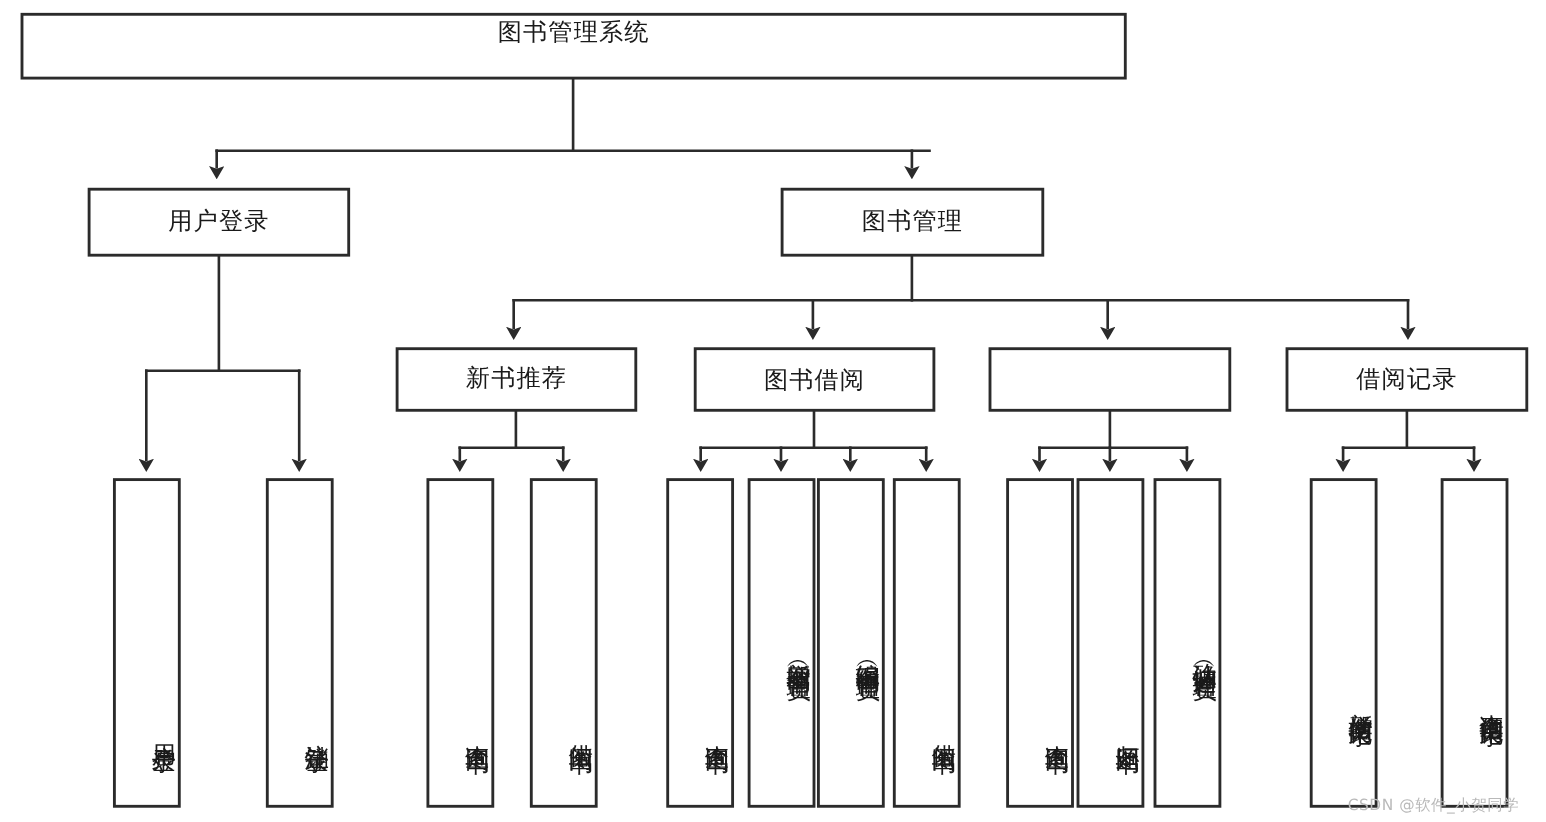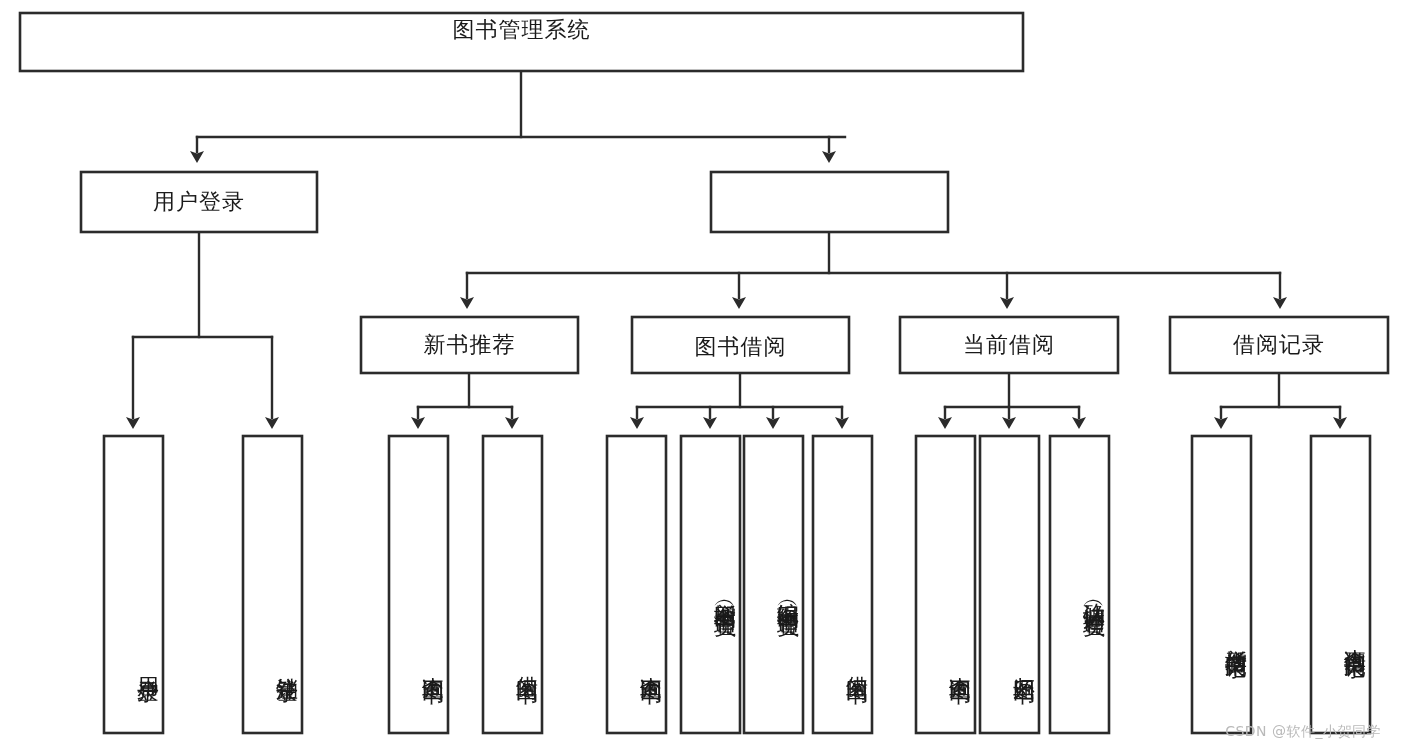--- a/index.html
+++ b/index.html
@@ -171,24 +171,24 @@
     <rect class="node-box" x="980" y="436" width="59" height="297"></rect>
     <rect class="node-box" x="1050" y="436" width="59" height="297"></rect>
 
     <rect class="node-box" x="1192" y="436" width="59" height="297"></rect>
     <rect class="node-box" x="1311" y="436" width="59" height="297"></rect>
   </svg>
 
   <div class="label-h" style="left:20px; top:1px; width:1003px; height:58px;">图书管理系统</div>
 
   <div class="label-h" style="left:81px; top:172px; width:236px; height:60px;">用户登录</div>
+  <div class="label-h" style="left:711px; top:172px; width:237px; height:60px;">图书管理</div>
 
   <div class="label-h" style="left:361px; top:317px; width:217px; height:56px;">新书推荐</div>
   <div class="label-h" style="left:632px; top:317px; width:217px; height:61px;">图书借阅</div>
-  <div class="label-h" style="left:900px; top:317px; width:218px; height:56px;">当前借阅</div>
   <div class="label-h" style="left:1170px; top:317px; width:218px; height:56px;font-family:Liberation Serif, serif;">借阅记录</div>
 
   <div class="label-v" style="left:104px; top:436px; width:59px; height:297px; padding-top:78px;">用户登录</div>
   <div class="label-v" style="left:243px; top:436px; width:59px; height:297px; padding-top:78px;">注销登录</div>
 
   <div class="label-v" style="left:389px; top:436px; width:59px; height:297px; padding-top:78px;">查询图书</div>
   <div class="label-v" style="left:483px; top:436px; width:59px; height:297px; padding-top:78px;">借阅图书</div>
 
   <div class="label-v" style="left:607px; top:436px; width:59px; height:297px; padding-top:78px;">查询图书</div>
   <div class="label-v" style="left:681px; top:436px; width:59px; height:297px; padding-top:9px;">新增图书（管理员）</div>

